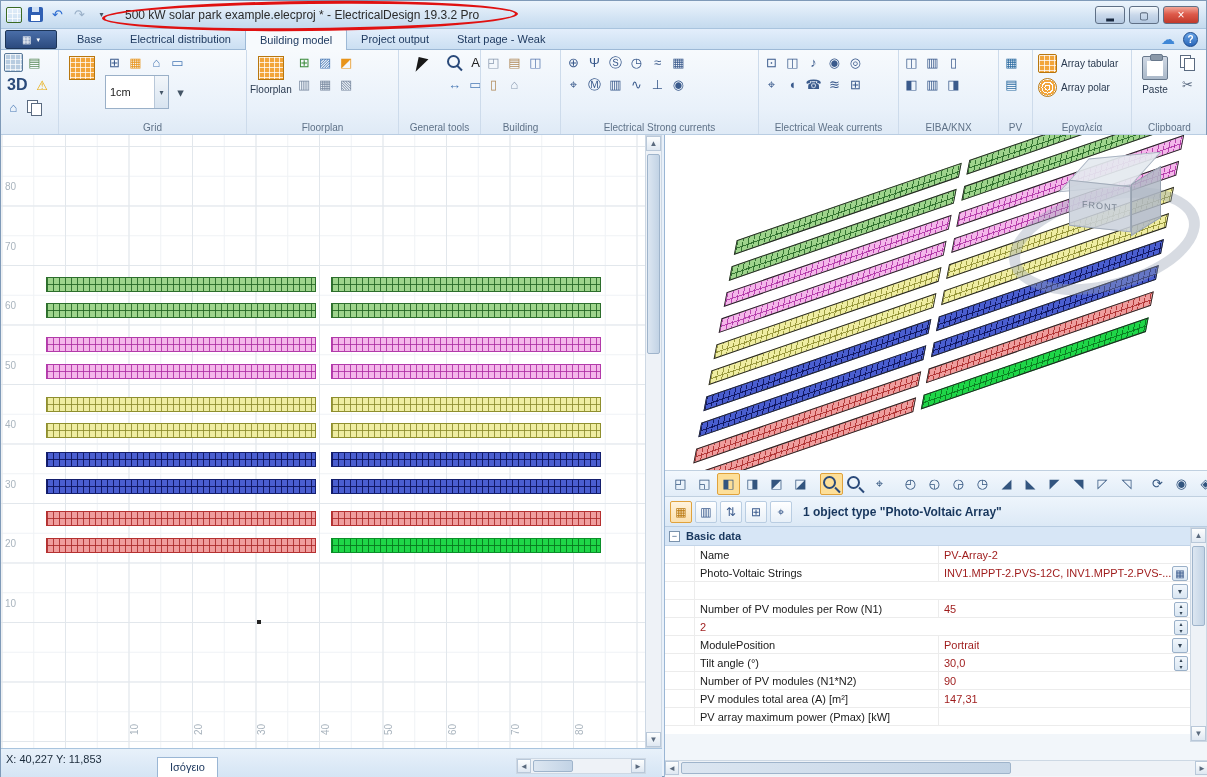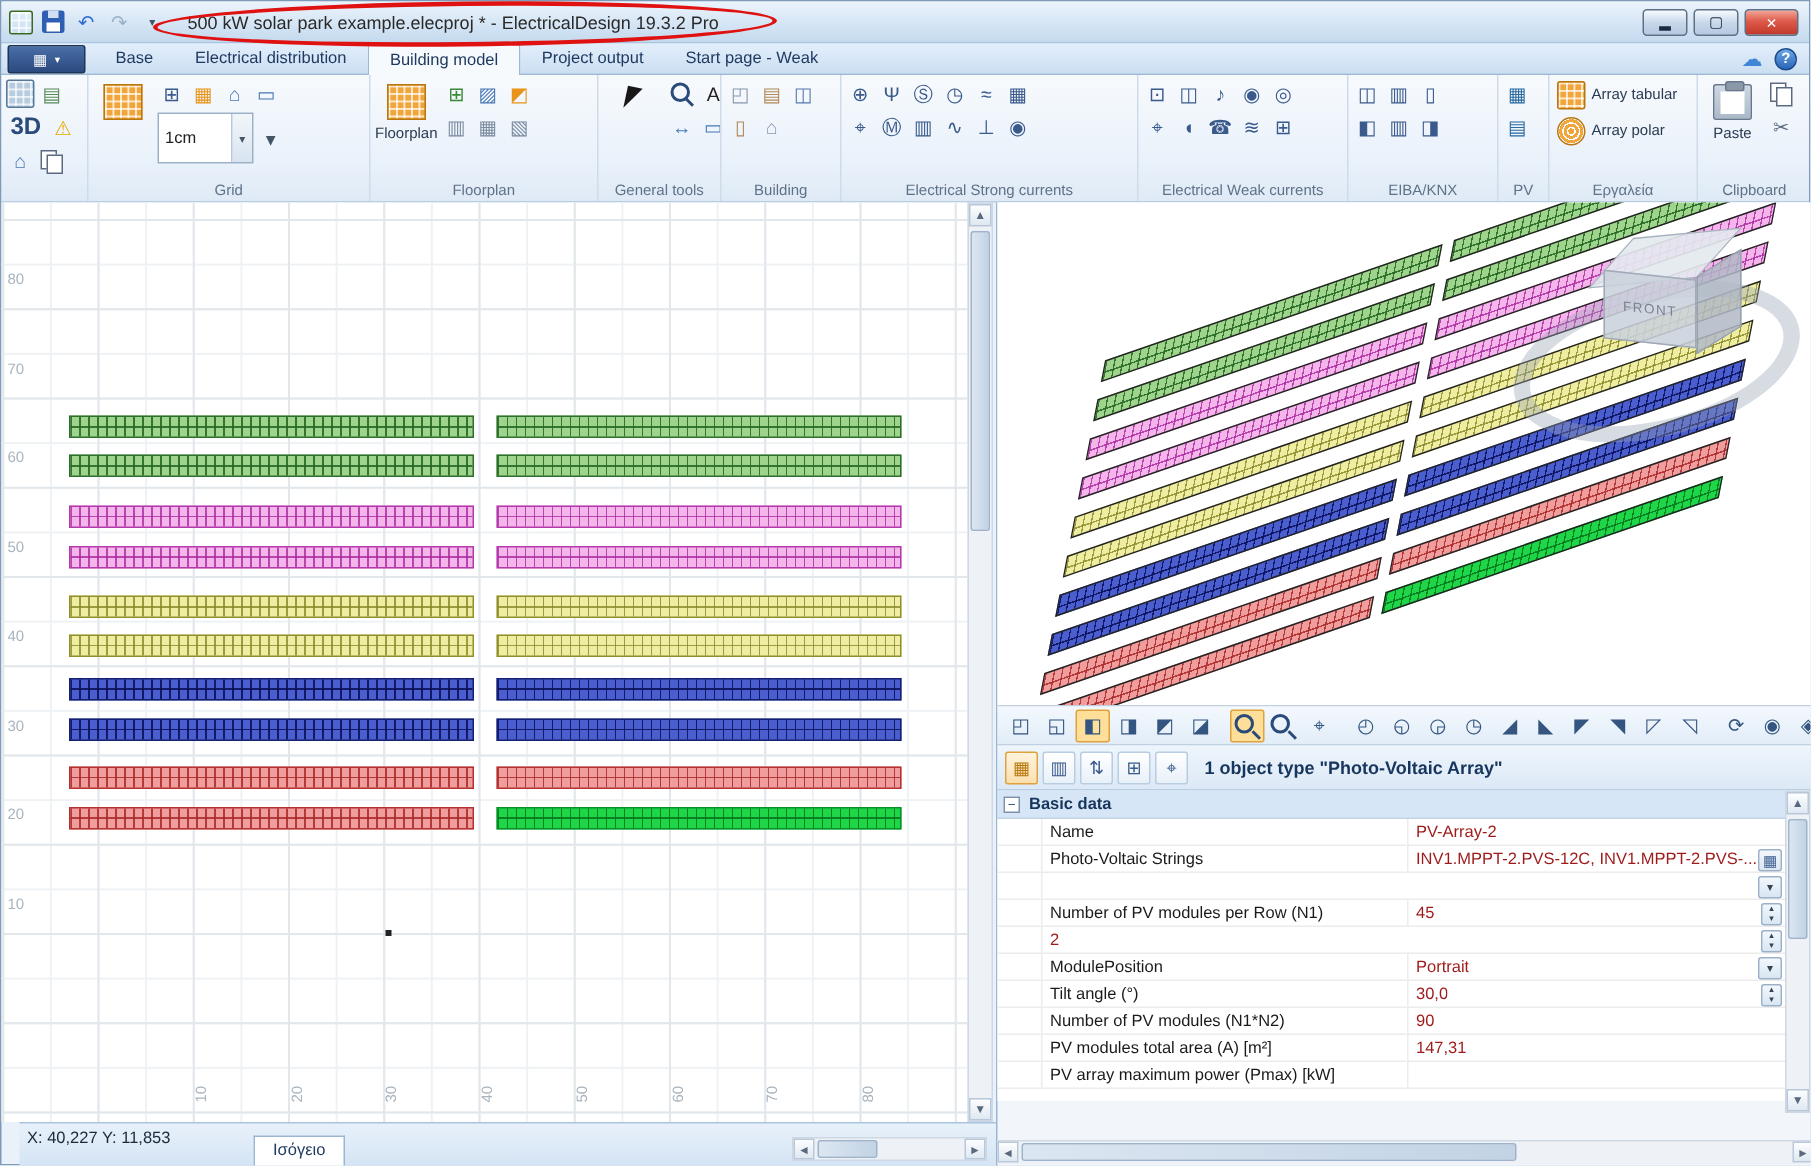--- a/index.html
+++ b/index.html
@@ -81,21 +81,21 @@
   .red{background-color:#ef9d9d;border-color:#b53030;background-image:repeating-linear-gradient(90deg,rgba(170,40,40,.85) 0 1px,transparent 1px 6px),linear-gradient(transparent 6px,rgba(170,40,40,.85) 6px 7px,transparent 7px);}
   .brightgreen{background-color:#1fd648;border-color:#0b8f2a;background-image:repeating-linear-gradient(90deg,rgba(8,120,30,.9) 0 1px,transparent 1px 6px),linear-gradient(transparent 6px,rgba(8,120,30,.9) 6px 7px,transparent 7px);}
   .odot{position:absolute;left:256px;top:485px;width:4px;height:4px;background:#222;}
 
   
   .sbV{position:absolute;background:#eef2f7;border:1px solid #cdd8e4;}
   .sb-btn{position:absolute;width:15px;height:15px;background:linear-gradient(#fdfefe,#dfe8f2);border:1px solid #b9c8d9;color:#5a6a7e;font-size:8px;display:flex;align-items:center;justify-content:center;}
   .sb-thumb{position:absolute;background:linear-gradient(90deg,#dce6f1,#c2d3e5);border:1px solid #9fb4cb;border-radius:2px;}
 
   
-  .statusL{position:absolute;left:12px;top:747px;width:661px;height:30px;background:linear-gradient(#e8f1fa,#d4e4f4);border-top:1px solid #a9c4de;}
+  .statusL{position:absolute;left:0;top:747px;width:661px;height:30px;background:linear-gradient(#e8f1fa,#d4e4f4);border-top:1px solid #a9c4de;}
   .coords{position:absolute;left:5px;top:4px;font-size:11px;color:#1a2a3a;white-space:nowrap;}
   .floortab{position:absolute;left:156px;top:8px;height:21px;padding:3px 12px;background:#fff;border:1px solid #9ab6d4;border-bottom:none;color:#1f3a60;font-size:11px;}
 
   
   #rightpanel{position:absolute;left:663px;top:134px;width:544px;height:643px;background:#f2f6fa;border-left:1px solid #9ab6d4;}
   #view3d{position:absolute;left:0;top:0;width:544px;height:336px;background:#fff;overflow:hidden;border-bottom:1px solid #c0d0e0;}
   #iso{position:absolute;left:-40px;top:30px;width:700px;height:240px;transform:rotate(-19deg) skewX(-30deg);}
   .band{position:absolute;left:70px;height:13px;display:flex;gap:8px;}
   .seg{height:100%;border:1px solid;}
   .ring{position:absolute;left:342px;top:56px;width:195px;height:100px;border:11px solid rgba(150,160,178,.38);border-radius:50%;transform:rotate(-14deg);}

